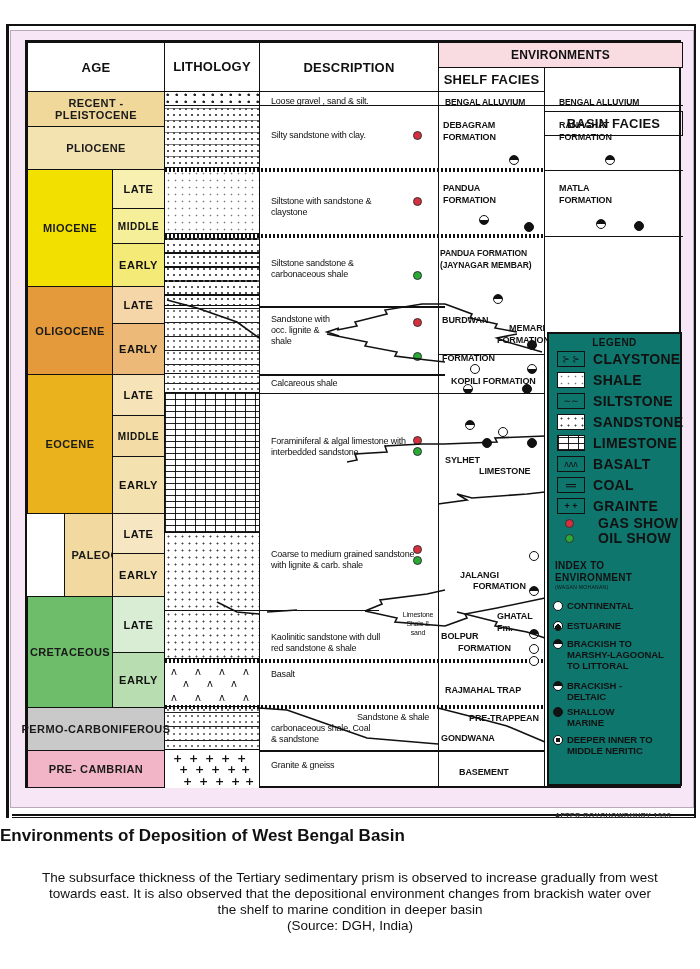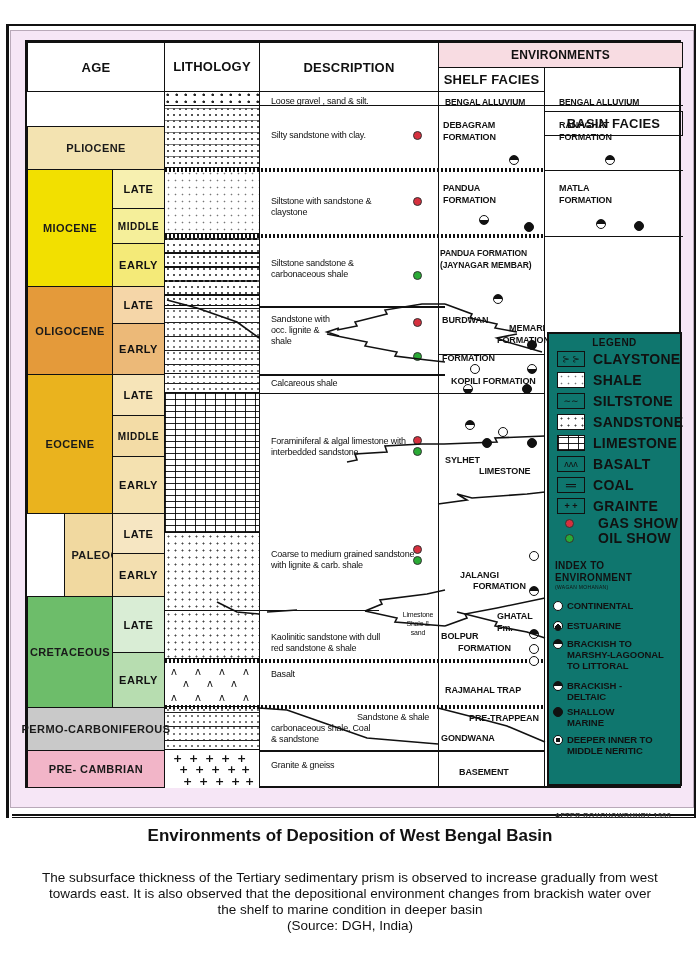--- a/index.html
+++ b/index.html
@@ -42,41 +42,42 @@
 
   .legend { position: absolute; left: 547px; top: 332px; width: 135px; height: 454px; border: 2px solid #111; background: #0f766e; }
   .legend-title { position: absolute; left: 0; width: 100%; top: 3px; text-align: center; font-size: 10px; font-weight: bold; letter-spacing: 0.5px; }
   .lg-row { position: absolute; left: 8px; height: 18px; display: flex; align-items: center; }
   .lg-box { width: 28px; height: 16px; border: 1.5px solid #111; margin-right: 8px; font-size: 9px; display: flex; align-items: center; justify-content: center; }
   .lg-label { font-size: 14px; font-weight: bold; letter-spacing: 0.3px; }
   .idx-row { position: absolute; left: 4px; display: flex; align-items: flex-start; }
   .idx-row .sym { position: relative; margin-right: 4px; margin-top: 1px; flex: none; }
   .idx-label { font-size: 9.5px; font-weight: bold; line-height: 11px; letter-spacing: -0.1px; }
 
-  .caption-title { position: absolute; left: 0; width: 700px; top: 826px; text-align: center; font-weight: bold; font-size: 17px; color: #111; }
+  .caption-title { position: absolute; left: 0; width: 700px; top: 826px; font-weight: bold; font-size: 17px; color: #111; }
   .caption-body { position: absolute; left: 40px; width: 620px; top: 870px; text-align: center; font-size: 13.5px; line-height: 16px; color: #111; }
   .credit { position: absolute; left: 555px; top: 812px; font-size: 7px; font-weight: bold; color: #333; letter-spacing: 0.5px; }
   svg.overlay { position: absolute; left: 0; top: 0; pointer-events: none; }
 </style>
 </head>
 <body>
 
 <div class="frame-outer"></div>
 <div class="frame-pink"></div>
 <div class="frame-rightline"></div>
 
 <div class="chart">
 
   <div class="cell hdr" style="left:0;top:0;width:138px;height:50px;">AGE</div>
   <div class="cell hdr" style="left:137px;top:0;width:96px;height:50px;align-items:flex-start;padding-top:16px;">LITHOLOGY</div>
   <div class="cell hdr" style="left:232px;top:0;width:180px;height:50px;">DESCRIPTION</div>
   <div class="cell hdr" style="left:411px;top:0;width:245px;height:26px;background:#f8dce2;font-size:12px;">ENVIRONMENTS</div>
   <div class="cell hdr" style="left:411px;top:25px;width:107px;height:25px;">SHELF FACIES</div>
   <div class="cell hdr" style="left:517px;top:25px;width:139px;height:25px;margin-top:44px;">BASIN FACIES</div>
 
+  <div class="cell age" style="left:0;top:49px;width:138px;height:36px;background:#f0d89a;">RECENT - PLEISTOCENE</div>
   <div class="cell age" style="left:0;top:84px;width:138px;height:44px;background:#f3e3b1;">PLIOCENE</div>
 
   <div class="cell age" style="left:0;top:127px;width:86px;height:118px;background:#f2e000;">MIOCENE</div>
   <div class="cell sub" style="left:85px;top:127px;width:53px;height:40px;background:#f7f0b0;">LATE</div>
   <div class="cell sub" style="left:85px;top:166px;width:53px;height:36px;background:#f5ef9a;font-size:10px;">MIDDLE</div>
   <div class="cell sub" style="left:85px;top:201px;width:53px;height:44px;background:#f4ea78;">EARLY</div>
 
   <div class="cell age" style="left:0;top:244px;width:86px;height:89px;background:#e49a3a;">OLIGOCENE</div>
   <div class="cell sub" style="left:85px;top:244px;width:53px;height:38px;background:#f5d6a8;">LATE</div>
   <div class="cell sub" style="left:85px;top:281px;width:53px;height:52px;background:#ecb978;">EARLY</div>

